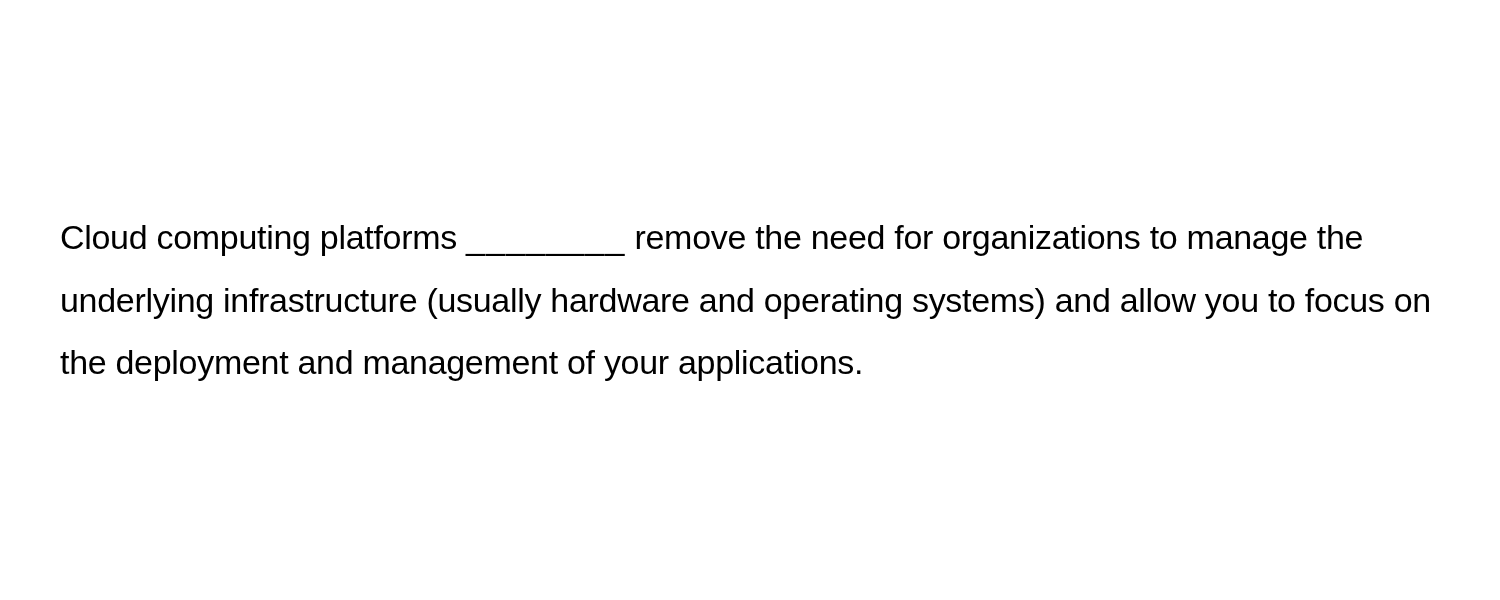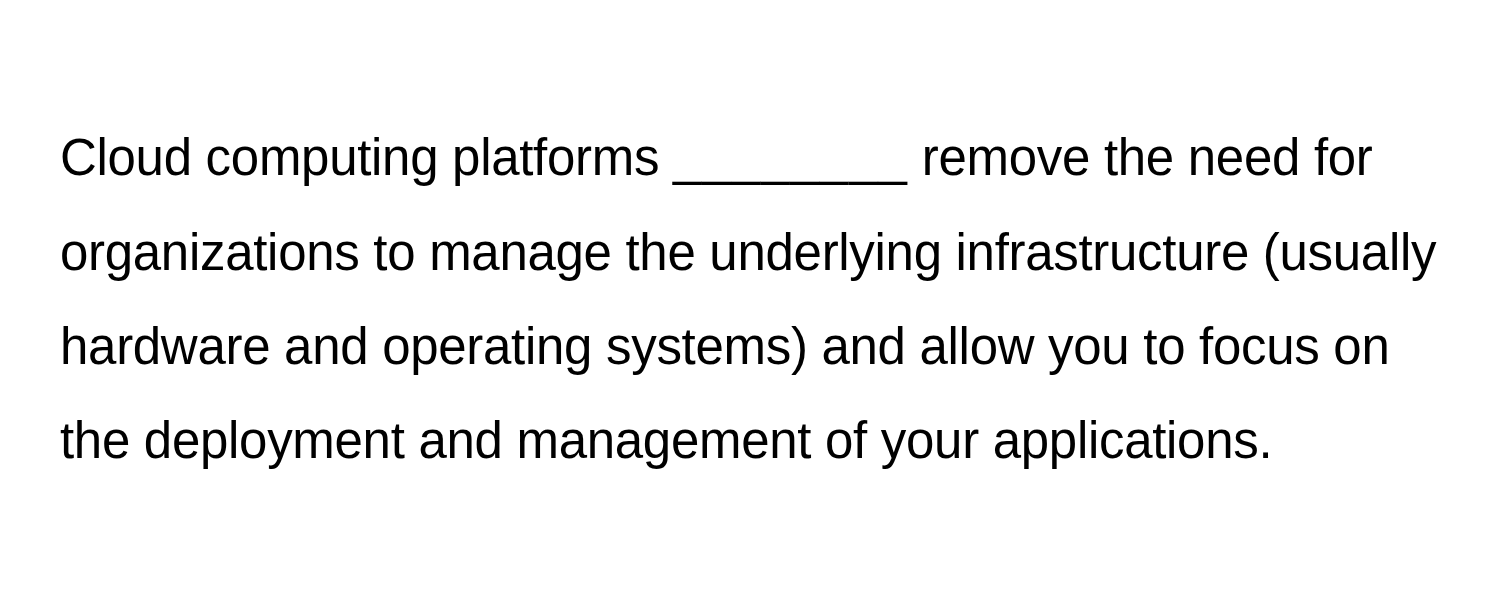--- a/index.html
+++ b/index.html
@@ -10,21 +10,21 @@
     body {
       width: 1500px;
       height: 600px;
       background: #ffffff;
       font-family: -apple-system, BlinkMacSystemFont, "Segoe UI", Helvetica, Arial, sans-serif;
       display: flex;
       align-items: center;
       padding: 50px 60px;
     }
     .question-text {
-      font-size: 51px;
+      font-size: 34px;
       line-height: 1.85;
       color: #000000;
       font-weight: 400;
       letter-spacing: -0.3px;
     }
     .blank {
       letter-spacing: 1px;
     }
   </style>
 </head>

